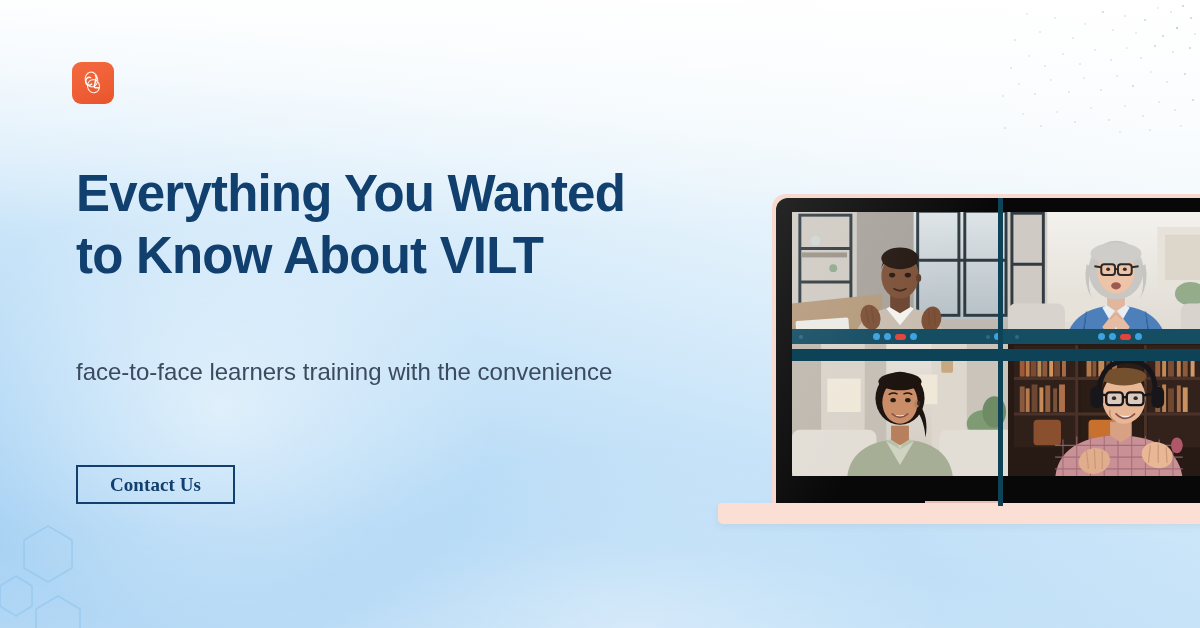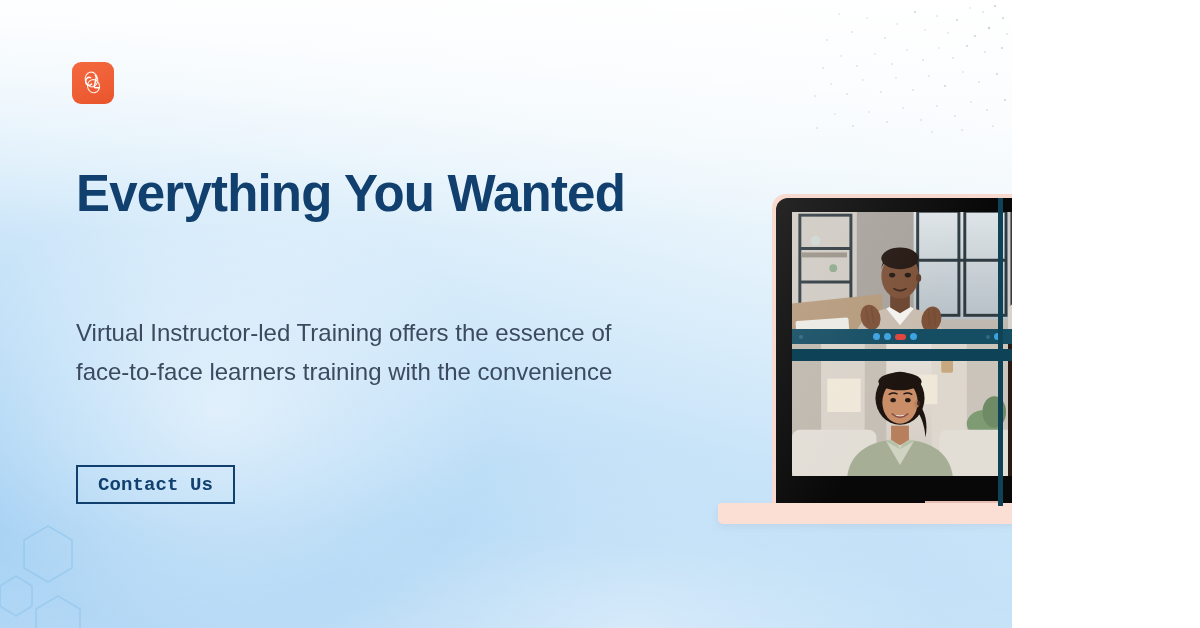--- a/index.html
+++ b/index.html
@@ -6,21 +6,21 @@
     margin: 0;
     padding: 0;
     background: #ffffff;
   }
   body {
     font-family: "Liberation Sans", sans-serif;
   }
 
   .banner {
     position: relative;
-    width: 1012px;
+    width: 1200px;
     height: 628px;
     overflow: hidden;
     background: #fca5a5;
   }
 
   
   .bg-base {
     position: absolute;
     inset: 0;
     background:
@@ -142,21 +142,21 @@
     box-sizing: border-box;
     min-width: 159px;
     height: 39px;
     padding: 0 19px;
     border: 2px solid #11406f;
     background: transparent;
     color: #11406f;
     font-size: 19px;
     font-weight: 700;
     letter-spacing: 0.1px;
-    font-family: Liberation Mono, monospace;
+    font-family: Liberation Serif, serif;
     cursor: pointer;
   }
 
   
   .laptop {
     position: absolute;
     left: 718px;
     top: 192px;
     width: 500px;
     height: 345px;
@@ -360,23 +360,23 @@
 
   <div class="logo">
     <svg width="30" height="30" viewBox="0 0 30 30">
       <ellipse cx="13.5" cy="11.5" rx="6.2" ry="7.4" fill="none" stroke="#fdece4" stroke-width="1.1" transform="rotate(-12 13.5 11.5)"></ellipse>
       <ellipse cx="15.5" cy="18.2" rx="6.0" ry="6.6" fill="none" stroke="#fdece4" stroke-width="1.1" transform="rotate(-12 15.5 18.2)"></ellipse>
       <path d="M12.6 9.6c-2.4-1.0-4.6 0.6-4.9 3.2-0.3 2.6 1.4 4.6 3.6 4.5 1.0-0.1 1.8-0.6 2.3-1.3" fill="none" stroke="#ffffff" stroke-width="1.5" stroke-linecap="round"></path>
       <path d="M17.4 7.6c0.9 0.6 1.1 1.3 0.8 2.6l-1.9 8.0c-0.2 1.0 0.2 1.5 1.2 1.5h3.6" fill="none" stroke="#ffffff" stroke-width="1.5" stroke-linecap="round" stroke-linejoin="round"></path>
     </svg>
   </div>
 
-  <h1 class="headline"><span>Everything You Wanted</span><br></h1>
-
-  <p class="subcopy"><span>Virtual Instructor-led Training offers the essence of</span><br><span>face-to-face learners training with the convenience</span><br></p>
+  <h1 class="headline"><span>Everything You Wanted</span><br><span>to Know About VILT</span></h1>
+
+  <p class="subcopy"><br><span>face-to-face learners training with the convenience</span><br></p>
 
   <button class="cta">Contact Us</button>
 
   <div class="laptop">
     <div class="laptop-edge"></div>
     <div class="laptop-screen">
       <div class="screen-inner">
 
         <div class="tile">
           <div class="photo">

